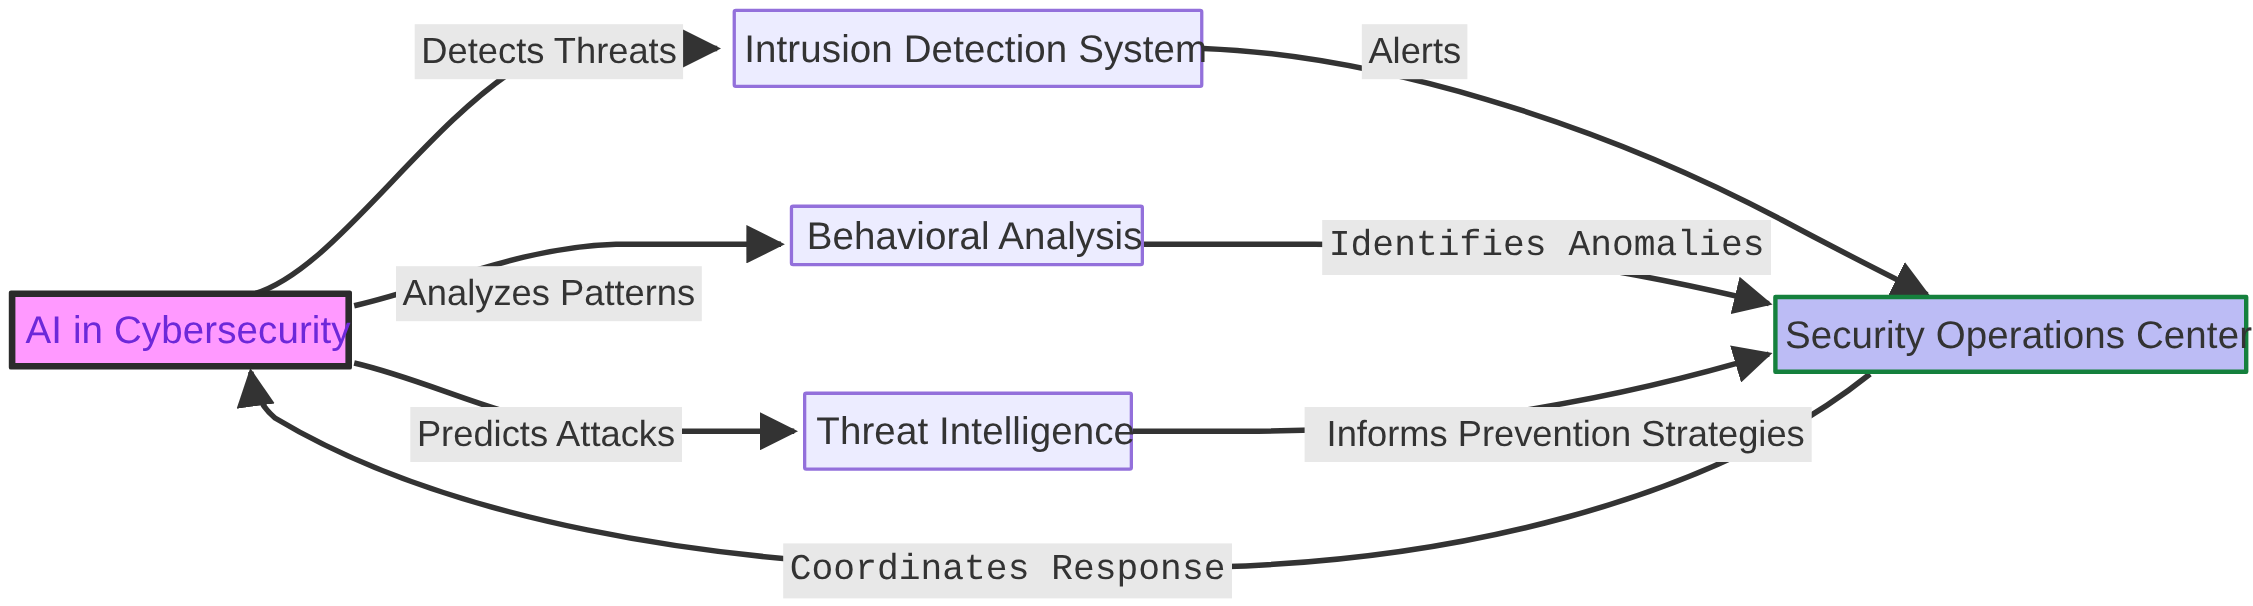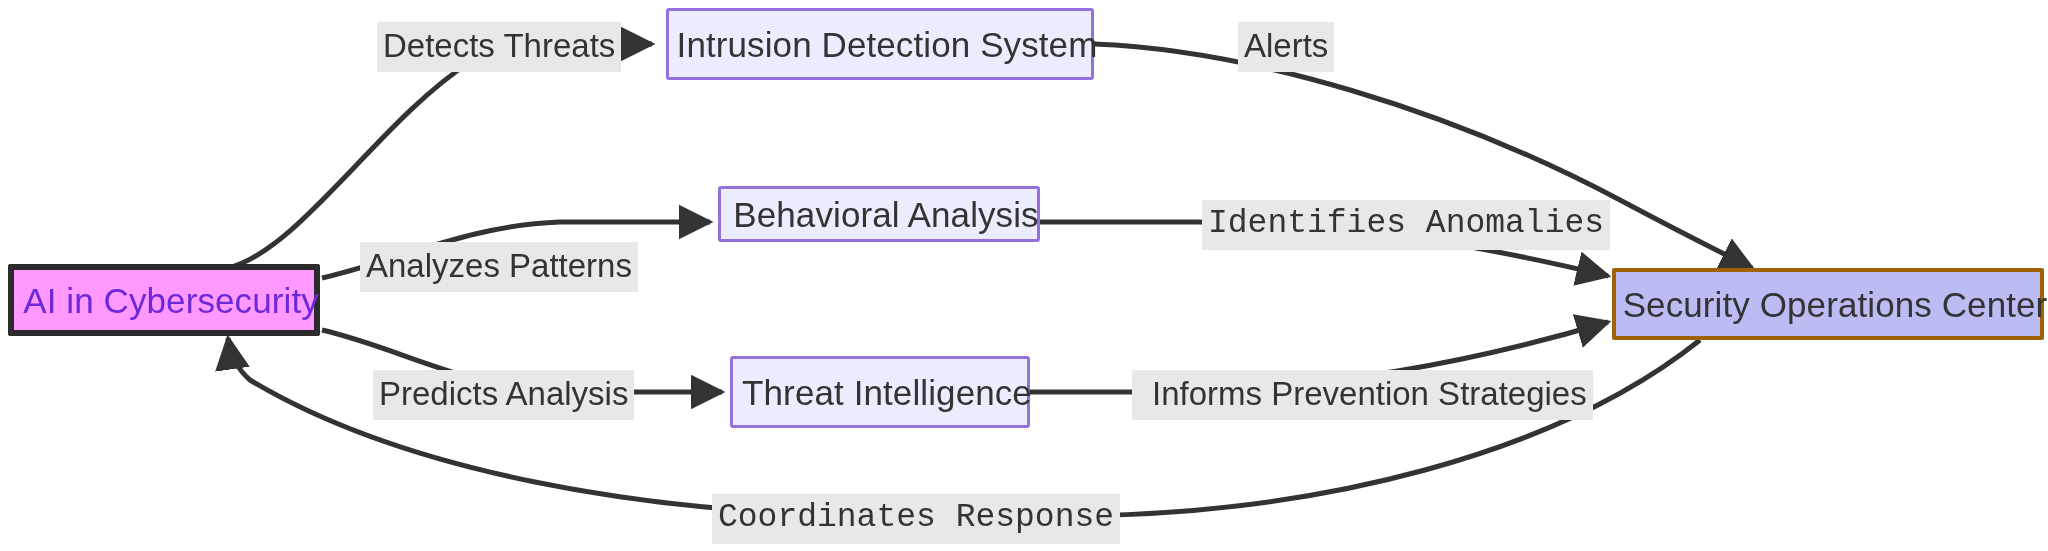--- a/index.html
+++ b/index.html
@@ -51,21 +51,21 @@
     border-radius: 2px;
   }
   .node-root .node-label { color: #6d28d9; }
   .node-mid {
     background: #ececff;
     border: 3px solid #9370db;
     border-radius: 3px;
   }
   .node-sink {
     background: #bcbcf5;
-    border: 4px solid #a16207;
+    border: 4px solid #15803d;
     border-radius: 2px;
   }
   .edge-label {
     position: absolute;
     background: #e8e8e8;
     color: #333333;
     font-size: 33px;
     line-height: 1;
     padding: 7px 6px 10px 6px;
     white-space: nowrap;
@@ -116,23 +116,23 @@
   </div>
 
   <div class="node-box node-sink" style="left:1612px; top:268px; width:432px; height:72px;">
     <span class="node-label">Security Operations Center</span>
   </div>
 
   <div class="edge-label" style="left:377px; top:22px;text-align:center;">Detects Threats</div>
 
   <div class="edge-label" style="left:360px; top:196px;margin-top:46px;">Analyzes Patterns</div>
 
-  <div class="edge-label" style="left:373px; top:370px;">Predicts Analysis</div>
+  <div class="edge-label" style="left:373px; top:370px;">Predicts Attacks</div>
 
   <div class="edge-label" style="left:1238px; top:22px;text-align:center;">Alerts</div>
 
   <div class="edge-label" style="left:1202px; top:200px;font-family:Liberation Mono, monospace;">Identifies Anomalies</div>
 
-  <div class="edge-label" style="left:1132px; top:370px;padding-left:20px;">Informs Prevention Strategies</div>
+  <div class="edge-label" style="left:1186px; top:370px;padding-left:20px;">Informs Prevention Strategies</div>
 
   <div class="edge-label" style="left:712px; top:494px;font-family:Liberation Mono, monospace;">Coordinates Response</div>
 
 </div>
 
 </body></html>

